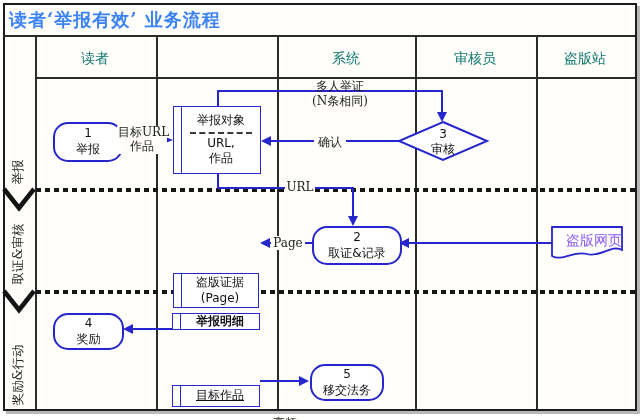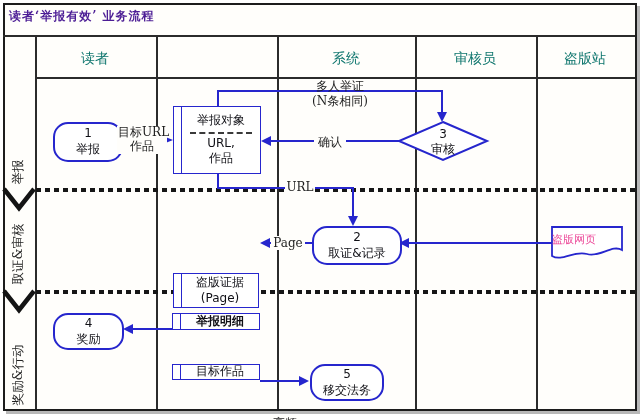--- a/index.html
+++ b/index.html
@@ -4,21 +4,21 @@
 <style>
   html,body{margin:0;padding:0;background:#fff;}
   #canvas{
     position:relative;width:644px;height:420px;background:#fff;overflow:hidden;
     font-family:"DejaVu Sans",sans-serif;
   }
   
   .frame{position:absolute;left:3px;top:3px;width:630px;height:404px;
     border:2px solid #1c1c1c;background:#fffefb;box-shadow:3px 3px 0 rgba(0,0,0,.28);}
   .title{position:absolute;left:9px;top:8px;font-family:"DejaVu Serif","Liberation Serif",serif;
-    font-weight:bold;font-size:12px;color:#4c1d95;letter-spacing:1px;white-space:nowrap;}
+    font-weight:bold;font-size:18px;color:#3b82f6;letter-spacing:1px;white-space:nowrap;}
   
   .hline,.vline{position:absolute;background:#2b2b2b;}
   .hline{height:2px;}
   .vline{width:2px;}
   .dotted-sep{position:absolute;height:4px;
     background:repeating-linear-gradient(90deg,#161616 0 5px,transparent 5px 9px);}
   
   .lane-h{position:absolute;top:48px;height:20px;line-height:20px;text-align:center;
     font-family:"DejaVu Serif","Liberation Serif",serif;font-size:14px;color:#0f766e;}
   
@@ -27,21 +27,21 @@
     font-family:"DejaVu Serif","Liberation Serif",serif;font-size:12.5px;color:#222;white-space:nowrap;}
   
   .proc{position:absolute;background:#fff;border:2px solid #2626cd;border-radius:15px;
     display:flex;flex-direction:column;align-items:center;justify-content:center;
     font-size:12px;color:#101016;line-height:1.3;text-align:center;z-index:3;}
   .store{position:absolute;background:#fff;border:1.7px solid #2626cd;
     display:flex;flex-direction:column;align-items:center;justify-content:center;
     font-size:12px;color:#101016;line-height:1.3;text-align:center;z-index:3;padding-left:8px;box-sizing:border-box;}
   .store .innerline{position:absolute;left:7px;top:0;bottom:0;width:0;border-left:1.7px solid #2626cd;}
   .store .dash-div{width:62px;border-top:2px dashed #3a3a3a;margin:3px 0 2px 0;}
-  .doc-text{position:absolute;text-align:left;font-size:11px;color:#ec4899;z-index:3;}
+  .doc-text{position:absolute;text-align:right;font-size:14px;color:#8b5cf6;z-index:3;}
   .diam-text{position:absolute;text-align:center;font-size:12px;color:#101016;line-height:1.25;z-index:3;}
   
   .clabel{position:absolute;font-family:"DejaVu Serif","Liberation Serif",serif;
     font-size:12px;color:#1d1d1d;text-align:center;z-index:4;white-space:nowrap;}
   .wbg{background:#fffefb;padding:0 1px;}
   svg.overlay{position:absolute;left:0;top:0;z-index:2;}
 </style>
 </head>
 <body>
 
@@ -133,21 +133,21 @@
   <div class="proc" style="left:53px;top:313px;width:67px;height:33px;">
     <div>4</div>
     <div>奖励</div>
   </div>
 
   <div class="store" style="left:172px;top:313px;width:88px;height:17px;font-weight:bold;">
     <div class="innerline"></div>
     <div>举报明细</div>
   </div>
 
-  <div class="store" style="left:172px;top:364px;width:88px;height:16px;">
+  <div class="store" style="left:172px;top:385px;width:88px;height:22px;text-decoration:underline;">
     <div class="innerline"></div>
     <div>目标作品</div>
   </div>
 
   <div class="proc" style="left:310px;top:364px;width:70px;height:33px;">
     <div>5</div>
     <div>移交法务</div>
   </div>
 
   <div class="clabel wbg" style="left:117px;top:126px;width:48px;line-height:1.15;">

